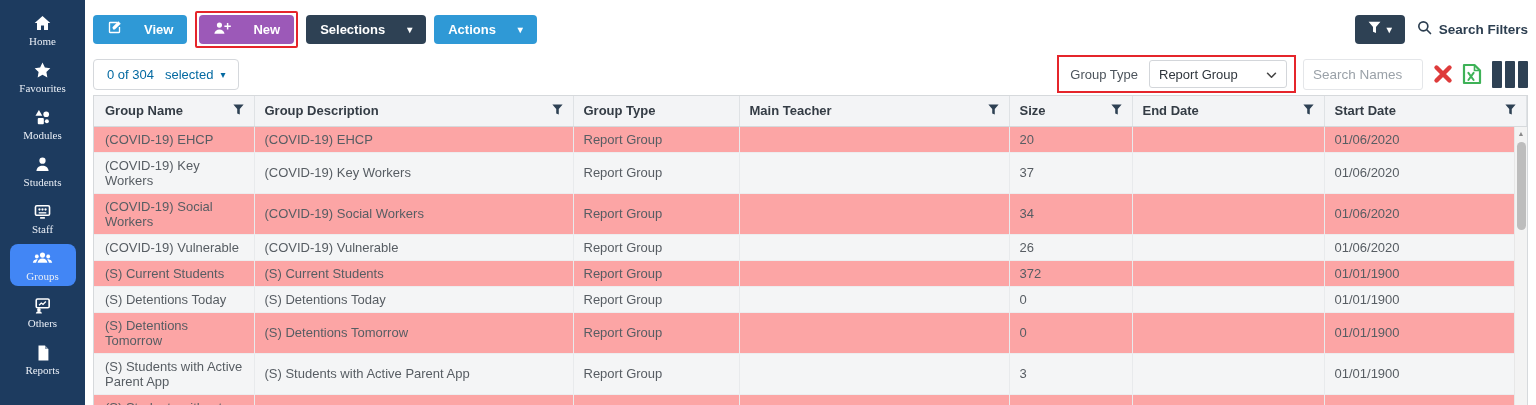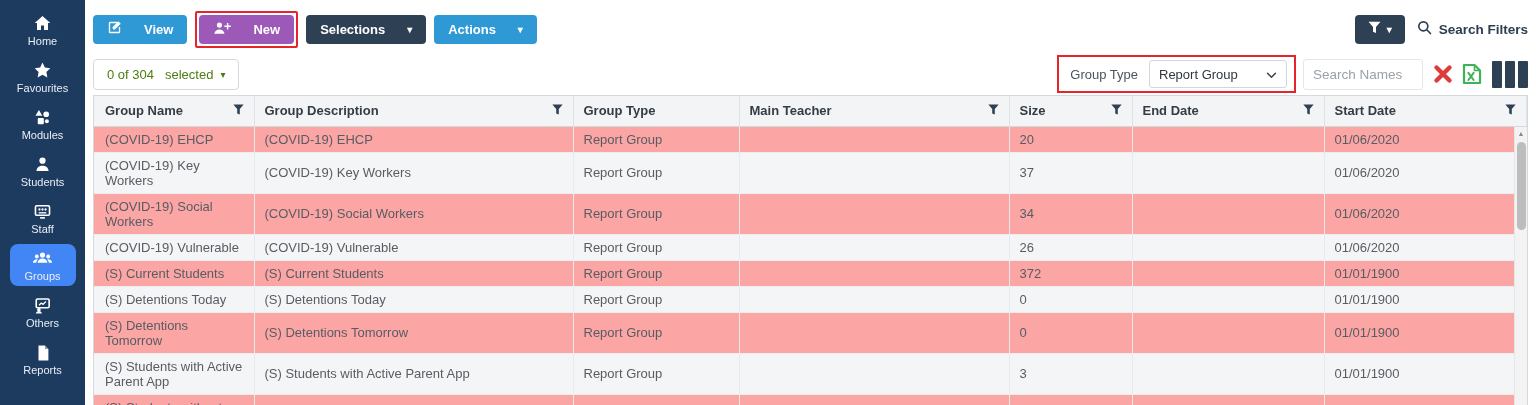--- a/index.html
+++ b/index.html
@@ -2,21 +2,21 @@
 <html><head>
 <meta charset="utf-8">
 <style>
   * { box-sizing: border-box; }
   html,body { margin:0; padding:0; width:1536px; height:405px; overflow:hidden;
               background:#fff; font-family:"Liberation Sans", sans-serif; }
 
   
   .sidebar { position:absolute; left:0; top:0; width:85px; height:405px;
              background:#1d3b5f; display:flex; flex-direction:column; align-items:center;
-             padding-top:9px; }
+             padding-top:9px;font-family:Liberation Serif, serif; }
   .side-item { width:66px; min-height:42px; margin-bottom:5px; border-radius:8px;
                display:flex; flex-direction:column; align-items:center; justify-content:center;
                padding:5px 0 4px; cursor:pointer; }
   .side-item.active { background:#4286f5; }
   .sicon { height:19px; display:flex; align-items:center; justify-content:center; }
   .slabel { font-size:11px; color:#e9eef6; margin-top:3px; line-height:11px; }
 
   
   .main { position:absolute; left:85px; top:0; right:0; bottom:0; background:#fff; }
 
@@ -34,21 +34,21 @@
                     display:inline-flex; }
   .spacer { flex:1 1 auto; }
   .filter-btn { width:50px; justify-content:center; padding:0 8px; gap:6px; }
   .search-filters { display:inline-flex; align-items:center; gap:7px; color:#2c3e50;
                     font-size:13.5px; font-weight:bold; cursor:pointer; margin-left:4px; }
 
   
   .row2 { position:absolute; left:8px; right:8px; top:55px; height:38px;
           display:flex; align-items:center; }
   .selected-btn { height:31px; background:#fff; border:1px solid #d5d8dc; border-radius:4px;
-                  font-family:inherit; font-size:13px; color:#4d7c0f; padding:0 13px;
+                  font-family:inherit; font-size:13px; color:#0369a1; padding:0 13px;
                   display:inline-flex; align-items:center; cursor:pointer; }
   .selected-btn .sel-word { margin-left:11px; margin-right:7px; }
   .annotation-gt { margin-left:auto; border:2px solid #e5252b; display:flex;
                    align-items:center; padding:3px 7px 3px 11px; gap:11px; }
   .gt-label { font-size:13px; color:#4c545c; white-space:nowrap; }
   .gt-select { width:138px; height:28px; background:#fff; border:1px solid #d3d6da;
                border-radius:3px; display:flex; align-items:center; justify-content:space-between;
                padding:0 9px; font-size:13px; color:#2f363d; cursor:pointer; }
   .search-input { width:120px; height:31px; border:1px solid #e4e6e9; border-radius:3px;
                   padding:0 9px; font-family:inherit; font-size:13.5px; color:#3b82f6;

